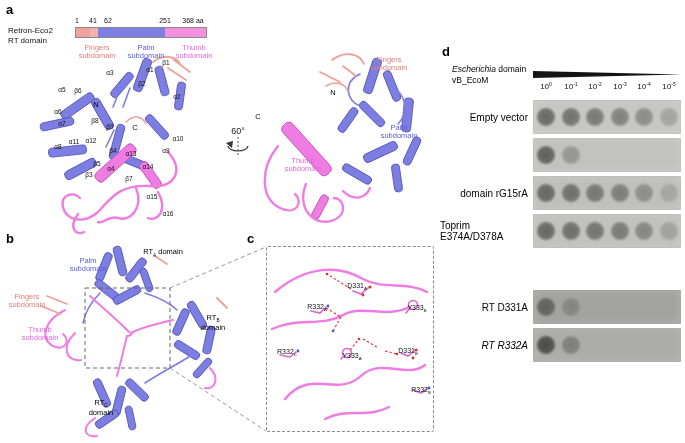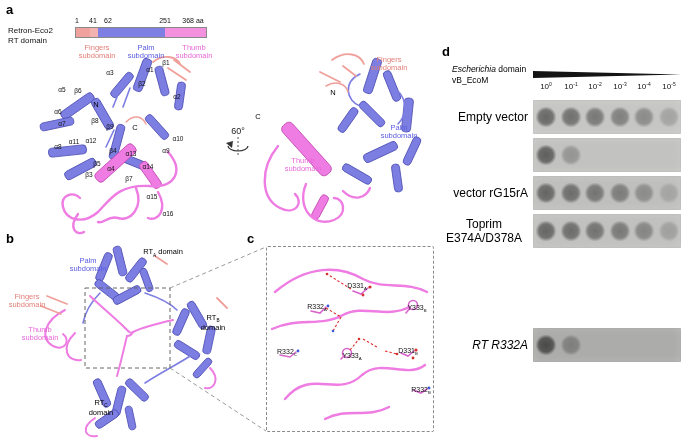--- a/index.html
+++ b/index.html
@@ -18,21 +18,21 @@
   #connectors{z-index:1;}
   #c-box{position:absolute;left:266px;top:246px;width:168px;height:186px;border:1.5px dashed #8a8a8a;
          border-radius:2px;box-sizing:border-box;z-index:2;}
   #panel-d{position:absolute;left:440px;top:44px;width:245px;height:399px;z-index:3;}
   #phage-label{position:absolute;left:12px;top:20px;font-size:8.5px;line-height:1.35;color:#000;}
   #wedge{position:absolute;left:93px;top:27px;width:148px;height:7px;background:#141414;
          clip-path:polygon(0 0,100% 50%,0 100%);}
   #assay-rows{position:absolute;left:0;top:0;width:245px;height:399px;}
   .d-row{position:absolute;left:0;width:245px;height:34px;}
   .d-row-label{position:absolute;left:0;top:0;width:88px;height:34px;display:flex;align-items:center;
-               justify-content:flex-end;font-size:12px;text-align:center;color:#000;}
+               justify-content:flex-end;font-size:10px;text-align:left;color:#000;}
   .strip{position:absolute;left:93px;top:0;width:148px;height:34px;border-radius:1px;
          box-shadow:inset 0 0 8px rgba(255,255,255,0.22), inset 0 0 2px rgba(0,0,0,0.15);}
   .spot{position:absolute;top:6px;width:22px;height:22px;border-radius:50%;}
   .mloop{fill:none;stroke:#ee7ce2;stroke-width:2.4;stroke-linecap:round;}
   .bloop{fill:none;stroke:#7d7ee2;stroke-width:1.6;stroke-linecap:round;}
   .sloop{fill:none;stroke:#f0a09a;stroke-width:1.8;stroke-linecap:round;}
   .stick{fill:none;stroke:#d865cc;stroke-width:1.6;stroke-linecap:round;}
   .hbond{fill:none;stroke:#e03030;stroke-width:1.1;stroke-dasharray:2.5 2;}
   .helix{fill:#7d7ee2;stroke:#4e4fb4;stroke-width:0.8;}
   .mhelix{fill:#ee7ce2;stroke:#c148b3;stroke-width:0.8;}
@@ -302,41 +302,48 @@
             <div class="spot" style="left: 125px; background: radial-gradient(circle, rgba(40, 40, 40, 0.22) 0%, rgba(40, 40, 40, 0.19) 45%, rgba(40, 40, 40, 0) 68%);"></div>
           </div>
         </div>
         <div class="d-row" style="top: 94px;">
           <div class="strip" style="background: rgb(194, 194, 192);">
             <div class="spot" style="left: 2px; background: radial-gradient(circle, rgba(40, 40, 40, 0.65) 0%, rgba(40, 40, 40, 0.553) 45%, rgba(40, 40, 40, 0) 68%);"></div>
             <div class="spot" style="left: 26.6px; background: radial-gradient(circle, rgba(40, 40, 40, 0.3) 0%, rgba(40, 40, 40, 0.255) 45%, rgba(40, 40, 40, 0) 68%);"></div>
           </div>
         </div>
         <div class="d-row" style="top: 132px;">
-          <div class="d-row-label">vector rG15rA</div>
+          <div class="d-row-label">domain rG15rA</div>
           <div class="strip" style="background: rgb(191, 191, 189);">
             <div class="spot" style="left: 2px; background: radial-gradient(circle, rgba(40, 40, 40, 0.6) 0%, rgba(40, 40, 40, 0.51) 45%, rgba(40, 40, 40, 0) 68%);"></div>
             <div class="spot" style="left: 26.6px; background: radial-gradient(circle, rgba(40, 40, 40, 0.55) 0%, rgba(40, 40, 40, 0.467) 45%, rgba(40, 40, 40, 0) 68%);"></div>
             <div class="spot" style="left: 51.2px; background: radial-gradient(circle, rgba(40, 40, 40, 0.5) 0%, rgba(40, 40, 40, 0.424) 45%, rgba(40, 40, 40, 0) 68%);"></div>
             <div class="spot" style="left: 75.8px; background: radial-gradient(circle, rgba(40, 40, 40, 0.45) 0%, rgba(40, 40, 40, 0.384) 45%, rgba(40, 40, 40, 0) 68%);"></div>
             <div class="spot" style="left: 100.4px; background: radial-gradient(circle, rgba(40, 40, 40, 0.35) 0%, rgba(40, 40, 40, 0.298) 45%, rgba(40, 40, 40, 0) 68%);"></div>
             <div class="spot" style="left: 125px; background: radial-gradient(circle, rgba(40, 40, 40, 0.18) 0%, rgba(40, 40, 40, 0.153) 45%, rgba(40, 40, 40, 0) 68%);"></div>
           </div>
         </div>
         <div class="d-row" style="top: 170px;">
           <div class="d-row-label">Toprim E374A/D378A</div>
           <div class="strip" style="background: rgb(193, 193, 191);">
             <div class="spot" style="left: 2px; background: radial-gradient(circle, rgba(40, 40, 40, 0.6) 0%, rgba(40, 40, 40, 0.51) 45%, rgba(40, 40, 40, 0) 68%);"></div>
             <div class="spot" style="left: 26.6px; background: radial-gradient(circle, rgba(40, 40, 40, 0.56) 0%, rgba(40, 40, 40, 0.475) 45%, rgba(40, 40, 40, 0) 68%);"></div>
             <div class="spot" style="left: 51.2px; background: radial-gradient(circle, rgba(40, 40, 40, 0.52) 0%, rgba(40, 40, 40, 0.443) 45%, rgba(40, 40, 40, 0) 68%);"></div>
             <div class="spot" style="left: 75.8px; background: radial-gradient(circle, rgba(40, 40, 40, 0.48) 0%, rgba(40, 40, 40, 0.408) 45%, rgba(40, 40, 40, 0) 68%);"></div>
             <div class="spot" style="left: 100.4px; background: radial-gradient(circle, rgba(40, 40, 40, 0.4) 0%, rgba(40, 40, 40, 0.34) 45%, rgba(40, 40, 40, 0) 68%);"></div>
             <div class="spot" style="left: 125px; background: radial-gradient(circle, rgba(40, 40, 40, 0.22) 0%, rgba(40, 40, 40, 0.19) 45%, rgba(40, 40, 40, 0) 68%);"></div>
           </div>
         </div>
+        <div class="d-row" style="top: 246px;">
+          <div class="d-row-label">RT D331A</div>
+          <div class="strip" style="background: rgb(163, 163, 161);">
+            <div class="spot" style="left: 2px; background: radial-gradient(circle, rgba(40, 40, 40, 0.55) 0%, rgba(40, 40, 40, 0.467) 45%, rgba(40, 40, 40, 0) 68%);"></div>
+            <div class="spot" style="left: 26.6px; background: radial-gradient(circle, rgba(40, 40, 40, 0.25) 0%, rgba(40, 40, 40, 0.21) 45%, rgba(40, 40, 40, 0) 68%);"></div>
+          </div>
+        </div>
         <div class="d-row" style="top: 284px; font-style: italic;">
           <div class="d-row-label">RT R332A</div>
           <div class="strip" style="background: rgb(172, 172, 170);">
             <div class="spot" style="left: 2px; background: radial-gradient(circle, rgba(40, 40, 40, 0.75) 0%, rgba(40, 40, 40, 0.635) 45%, rgba(40, 40, 40, 0) 68%);"></div>
             <div class="spot" style="left: 26.6px; background: radial-gradient(circle, rgba(40, 40, 40, 0.35) 0%, rgba(40, 40, 40, 0.298) 45%, rgba(40, 40, 40, 0) 68%);"></div>
           </div>
         </div>
       </div>
   </div>
 

